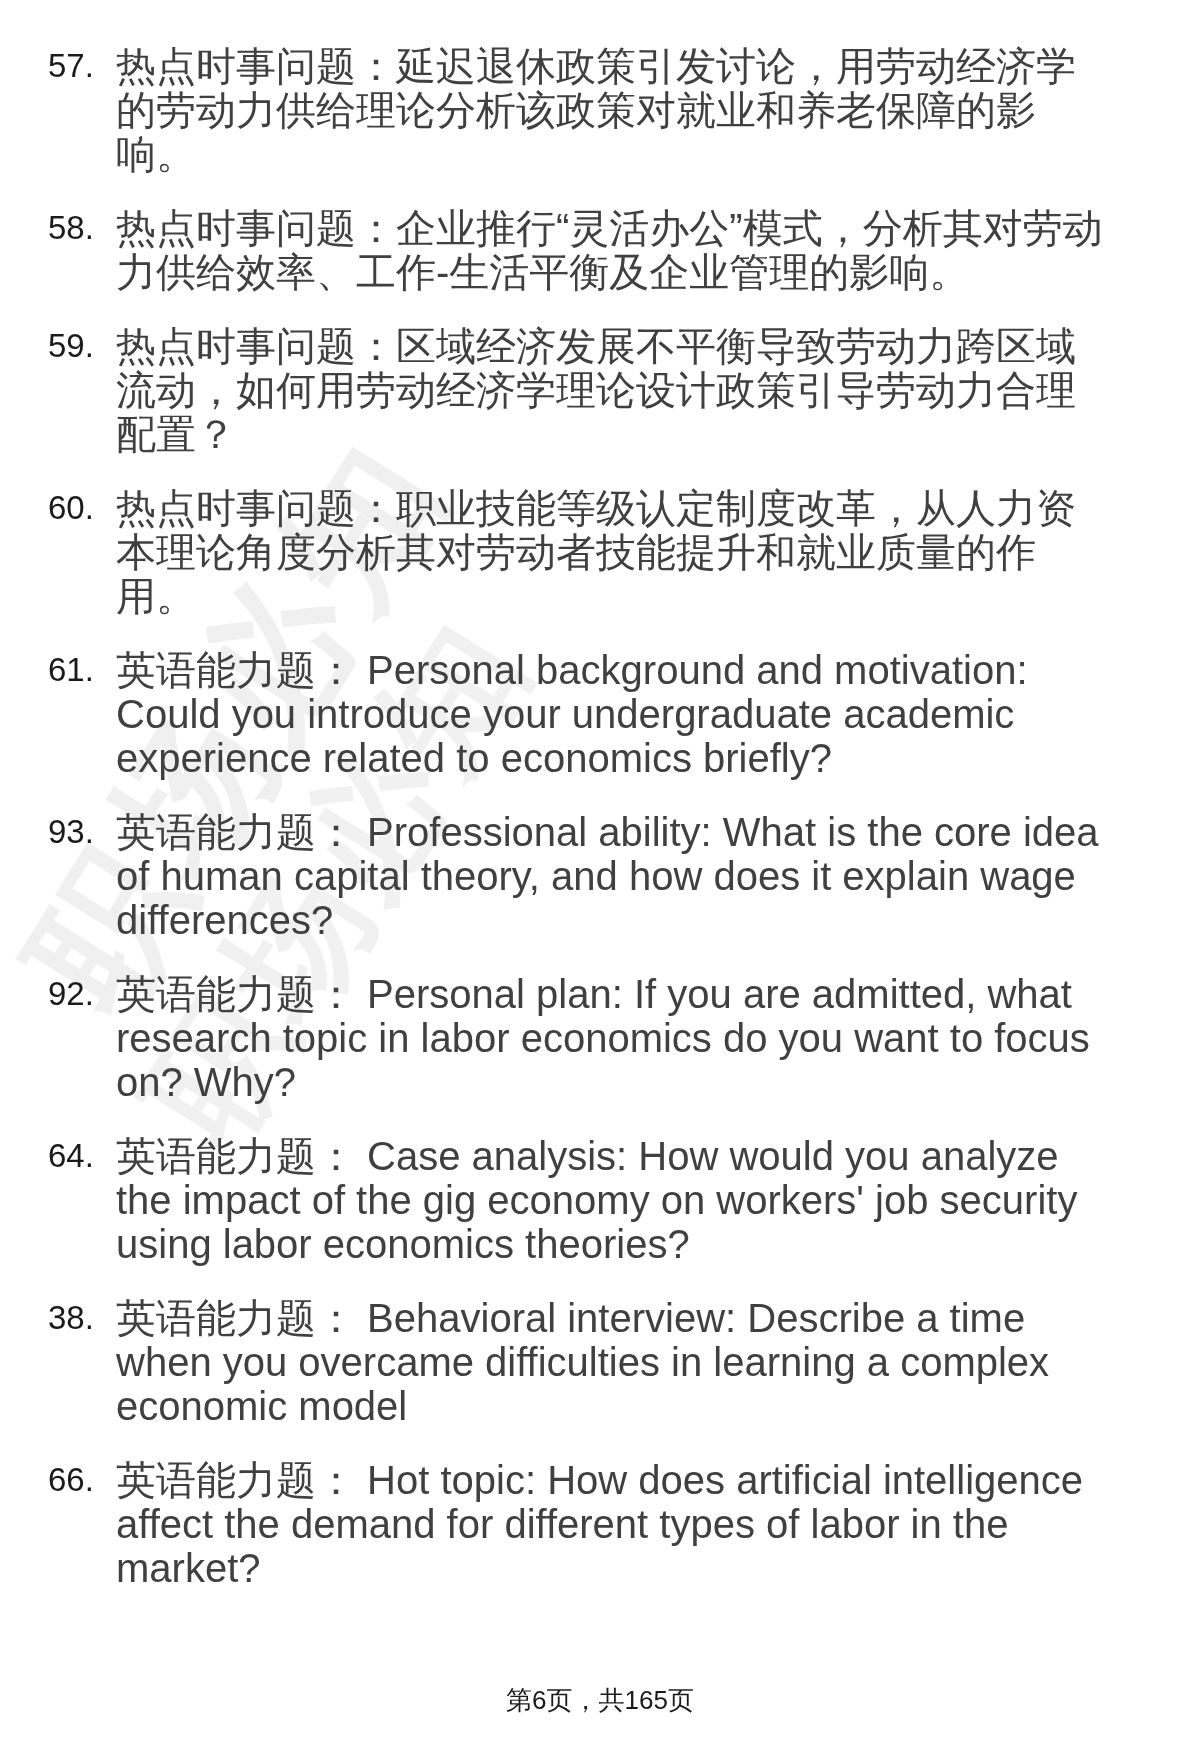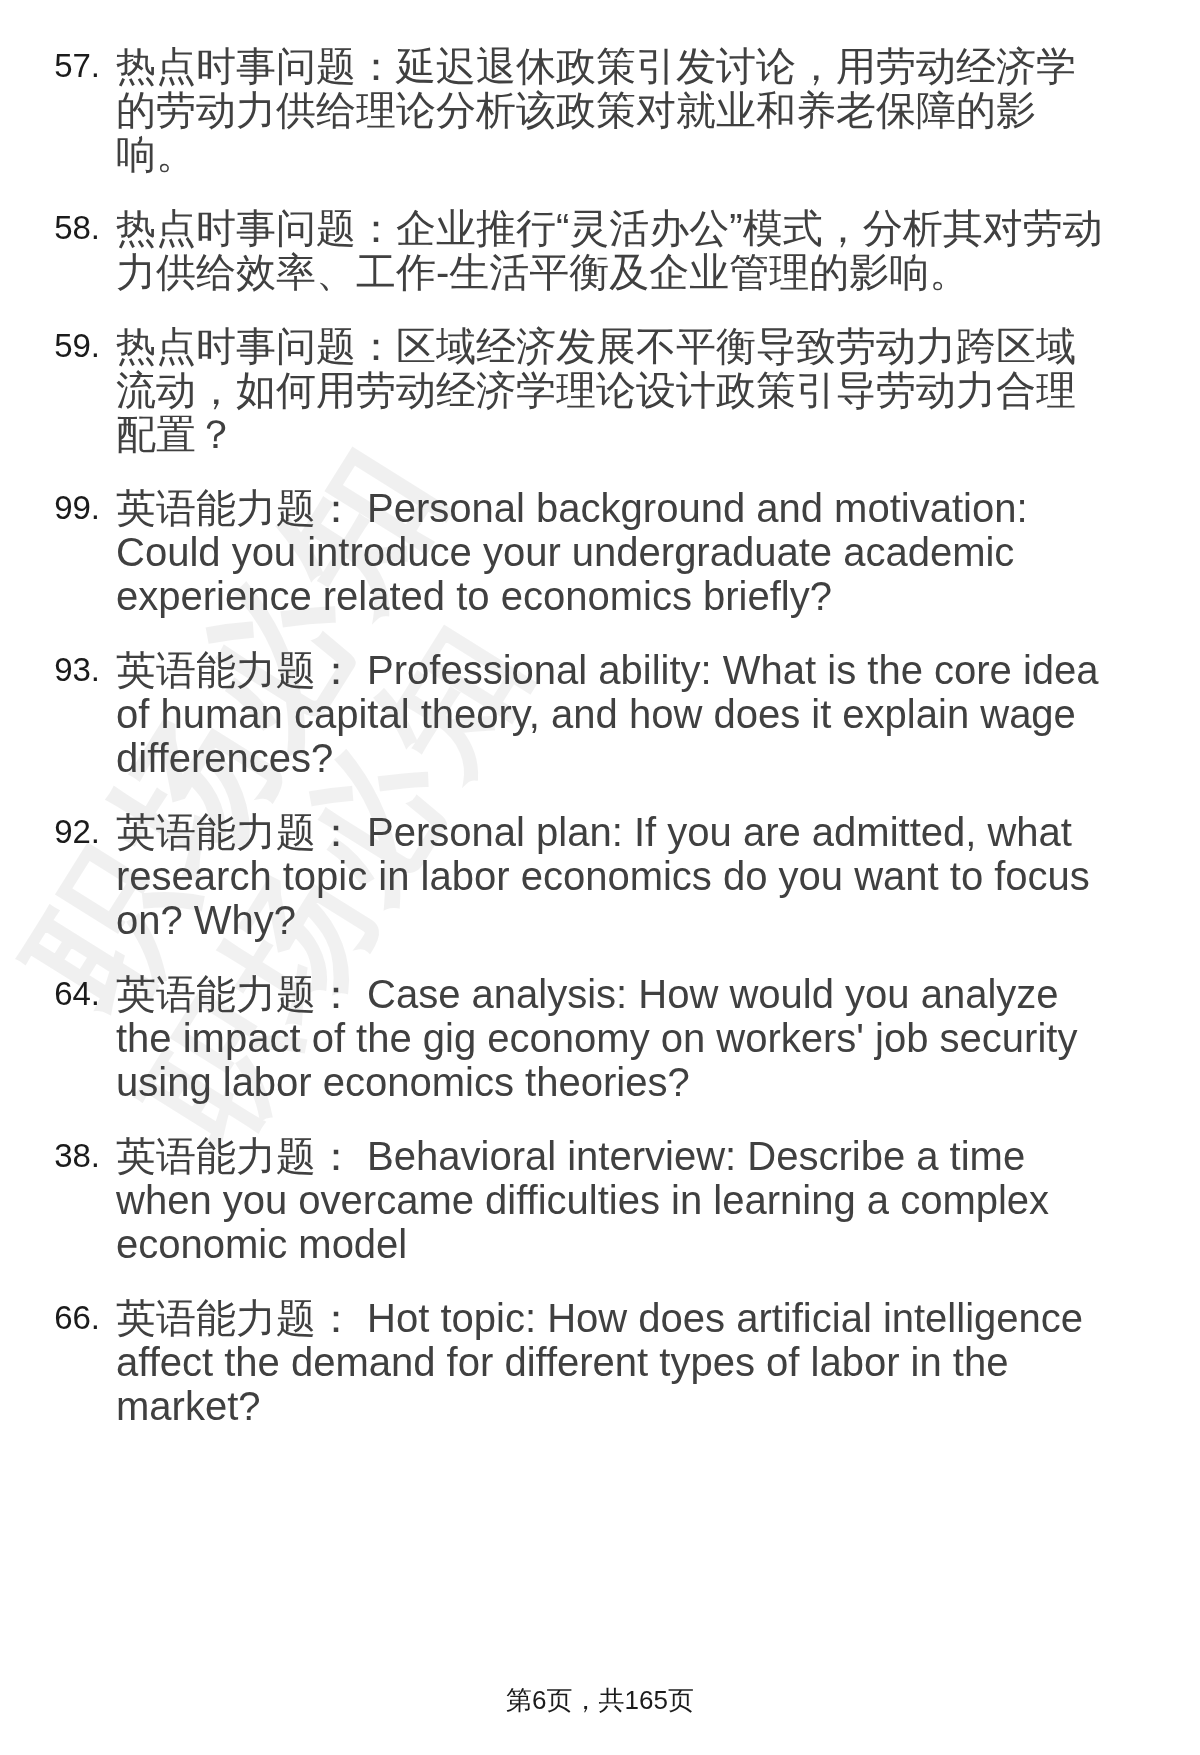--- a/index.html
+++ b/index.html
@@ -68,21 +68,20 @@
     padding: 0;
   }
   .qitem {
     display: flex;
     align-items: flex-start;
     margin-bottom: 30px;
   }
   .qnum {
     flex: 0 0 auto;
     width: 68px;
-    text-align: right;
     padding-right: 16px;
     box-sizing: border-box;
     font-size: 33px;
     line-height: 44px;
     color: #1b1b1b;
     font-family: "Liberation Sans", sans-serif;
   }
   .qbody {
     flex: 1 1 auto;
     font-size: 40px;
@@ -126,21 +125,25 @@
       </li>
       <li class="qitem">
         <span class="qnum">58.</span>
         <span class="qbody"><span class="qtag">热点时事问题：</span><span>企业推行“灵活办公”模式，分析其对劳动力供给效率、工作-生活平衡及企业管理的影响。</span></span>
       </li>
       <li class="qitem">
         <span class="qnum">59.</span>
         <span class="qbody"><span class="qtag">热点时事问题：</span><span>区域经济发展不平衡导致劳动力跨区域流动，如何用劳动经济学理论设计政策引导劳动力合理配置？</span></span>
       </li>
       <li class="qitem">
-        <span class="qnum">99.</span>
+        <span class="qnum">60.</span>
+        <span class="qbody"><span class="qtag">热点时事问题：</span><span>职业技能等级认定制度改革，从人力资本理论角度分析其对劳动者技能提升和就业质量的作用。</span></span>
+      </li>
+      <li class="qitem">
+        <span class="qnum">61.</span>
         <span class="qbody"><span class="qtag">英语能力题：</span><span> Personal background and motivation: Could you introduce your undergraduate academic experience related to economics briefly?</span></span>
       </li>
       <li class="qitem">
         <span class="qnum">93.</span>
         <span class="qbody"><span class="qtag">英语能力题：</span><span> Professional ability: What is the core idea of human capital theory, and how does it explain wage differences?</span></span>
       </li>
       <li class="qitem">
         <span class="qnum">92.</span>
         <span class="qbody"><span class="qtag">英语能力题：</span><span> Personal plan: If you are admitted, what research topic in labor economics do you want to focus on? Why?</span></span>
       </li>

